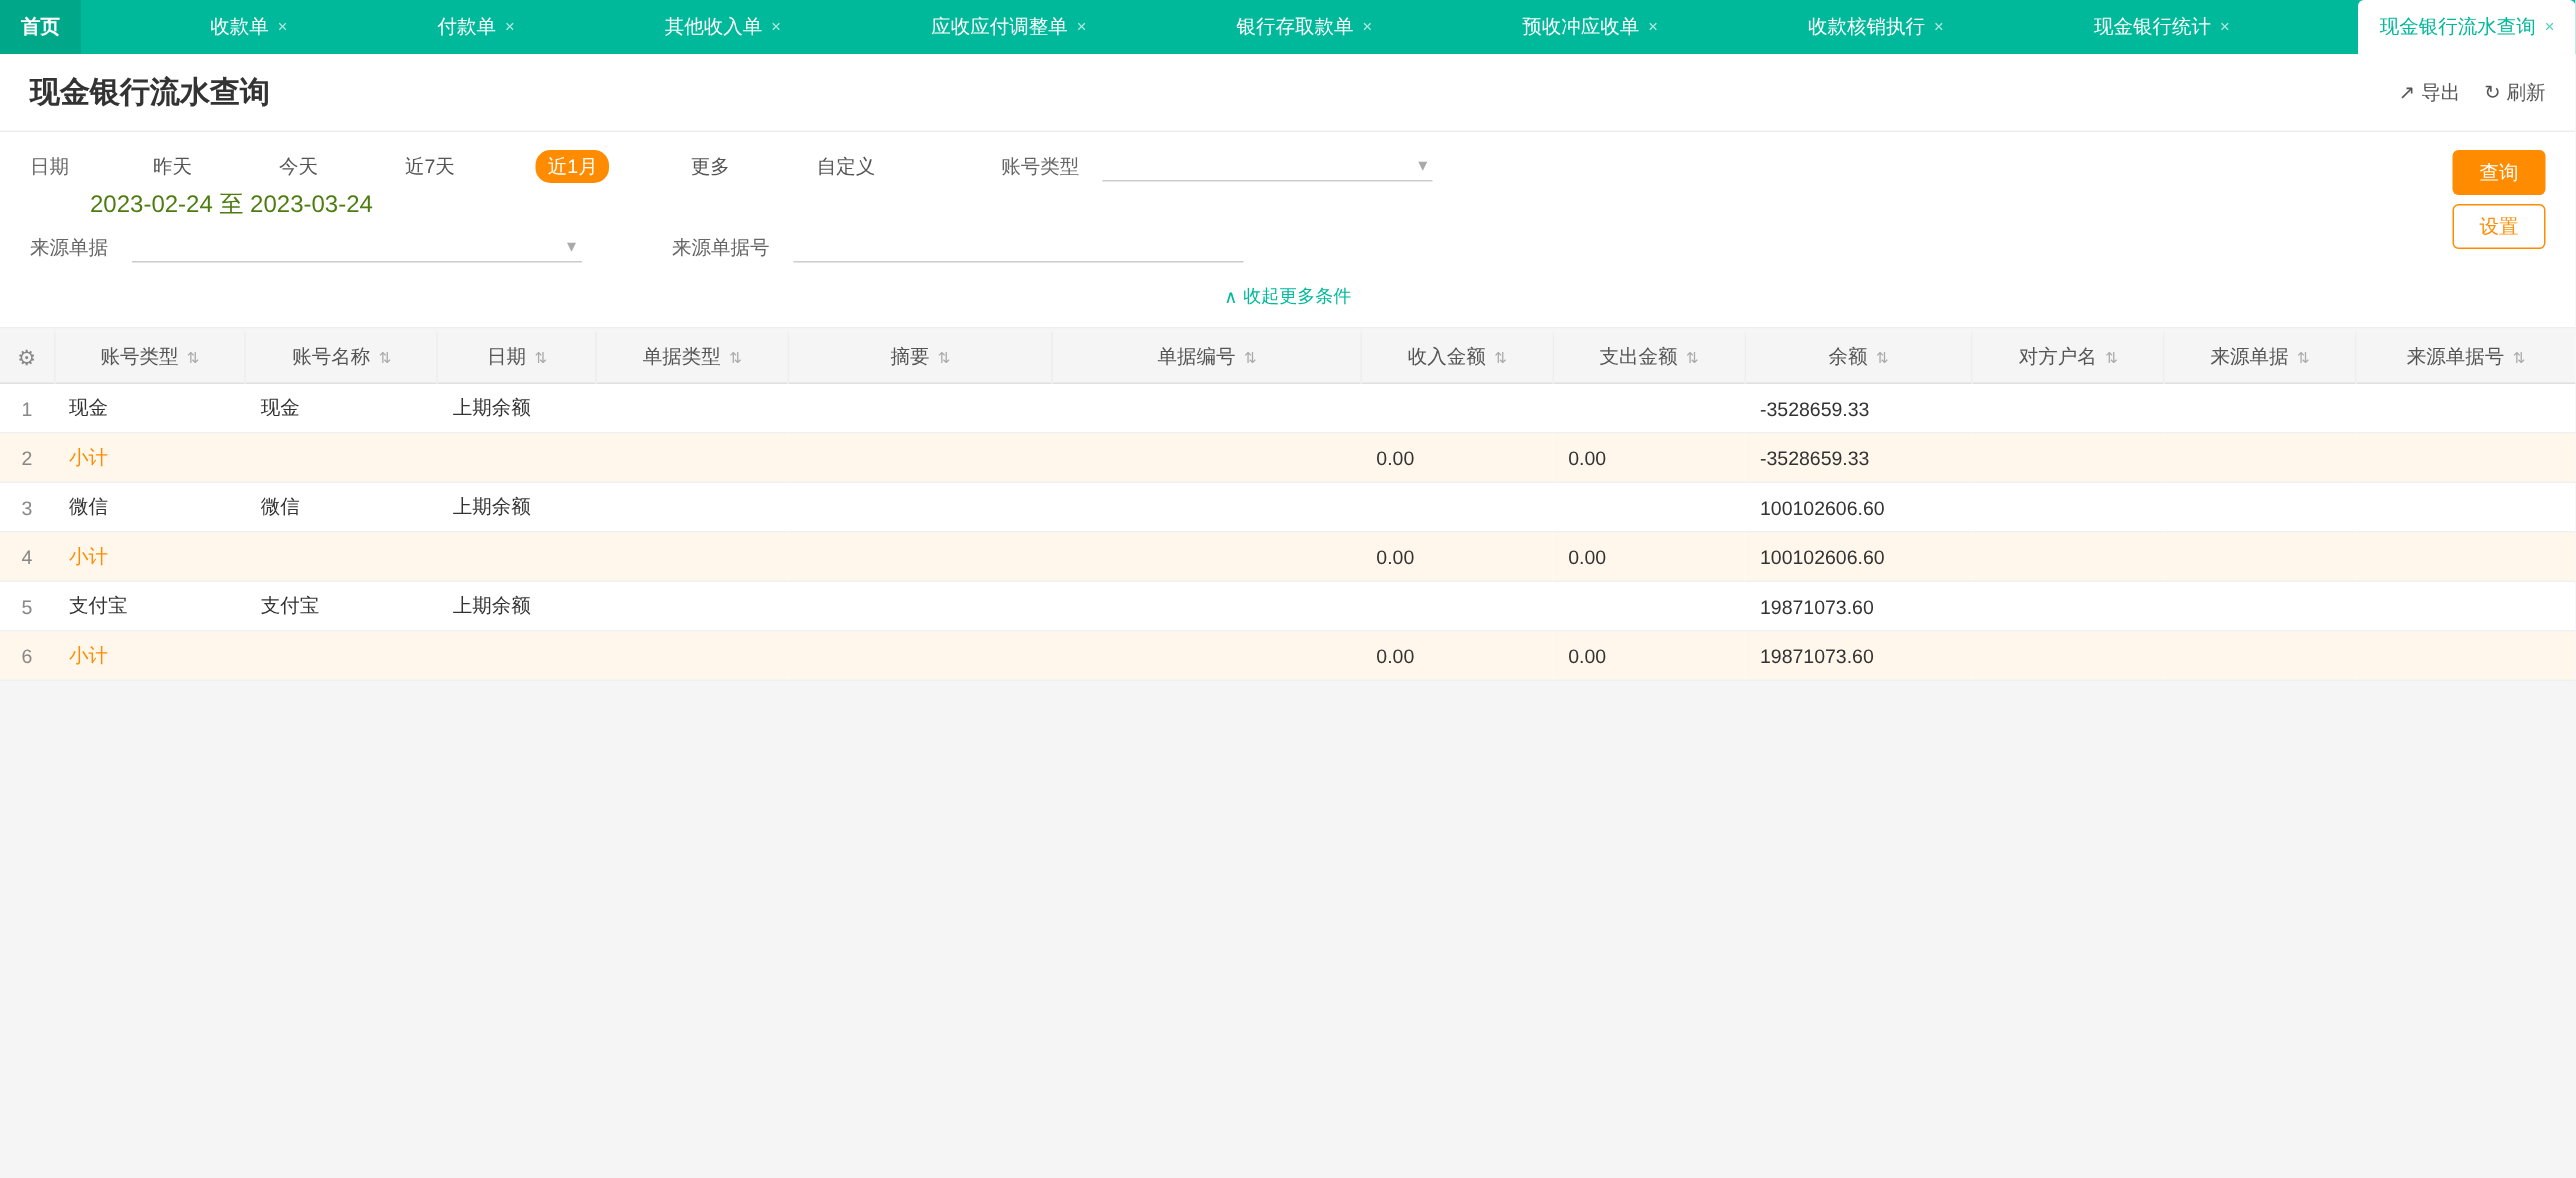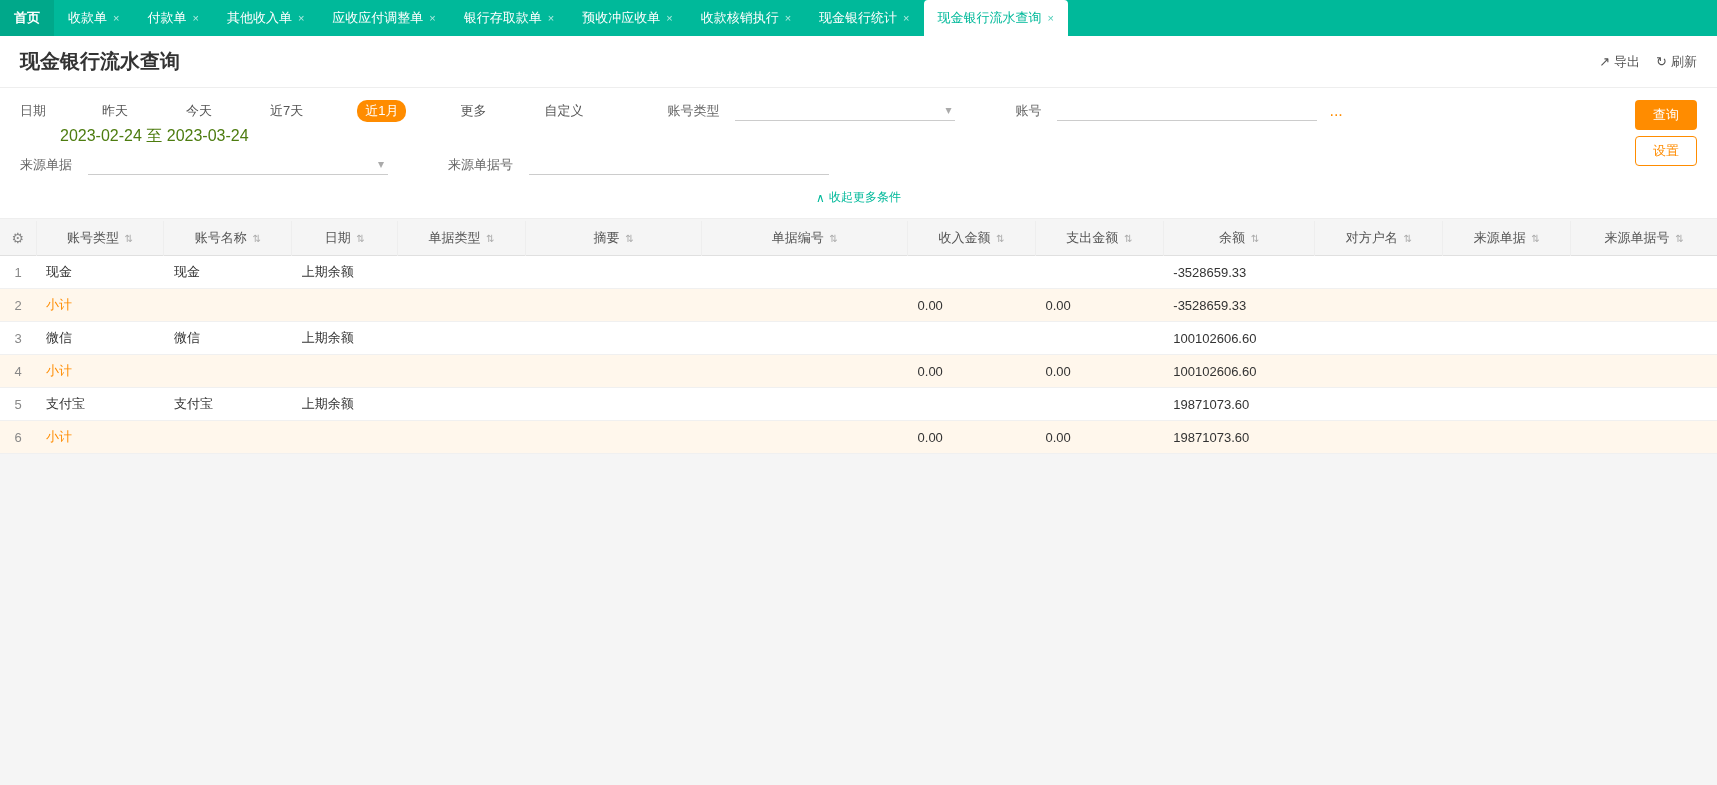--- a/index.html
+++ b/index.html
@@ -6,20 +6,21 @@
     body { font-family: 'Microsoft YaHei', Arial, sans-serif; font-size: 13px; background: #f5f5f5; color: #333; }
 
     
     .top-nav {
       background: #00b99a;
       display: flex;
       align-items: center;
       height: 36px;
       padding: 0 0;
       overflow: hidden;
+      justify-content: space-between;
     }
     .nav-item {
       color: #fff;
       padding: 0 14px;
       height: 36px;
       line-height: 36px;
       cursor: pointer;
       white-space: nowrap;
       font-size: 13px;
       display: flex;
@@ -305,25 +306,20 @@
         </div>
 
         <div class="filter-field" style="margin-left: 80px;">
           <span class="filter-label">账号类型</span>
           <div style="position:relative; display:inline-block;">
             <input type="text" class="filter-input" style="min-width: 220px;" value="">
             <span class="dropdown-arrow" style="position:absolute;right:4px;top:2px;">▾</span>
           </div>
         </div>
 
-        <div class="filter-field" style="margin-left: 60px;">
-          <span class="filter-label">账号</span>
-          <input type="text" class="filter-input" style="min-width: 260px;" value="">
-          <span class="dots-btn">...</span>
-        </div>
       </div>
 
       <div style="margin-left: 36px; margin-top: -6px; margin-bottom: 8px;">
         <span class="date-range">2023-02-24 至 2023-03-24</span>
       </div>
 
       <div class="filter-row">
         <div class="filter-source">
           <span class="filter-label">来源单据</span>
           <div style="position:relative; display:inline-block;">

